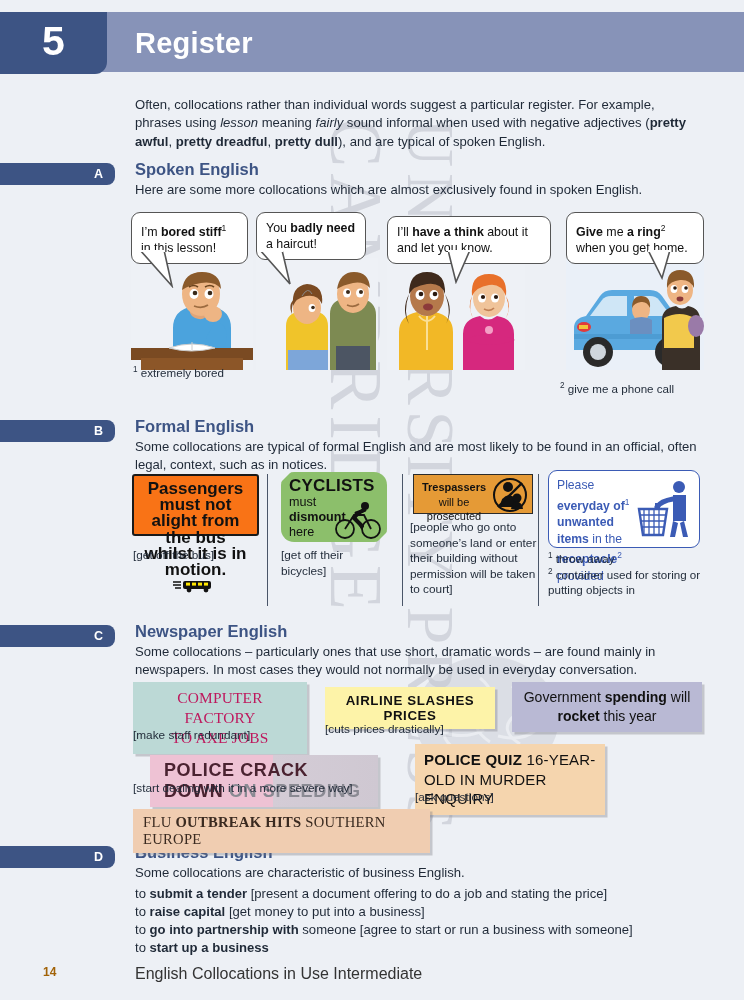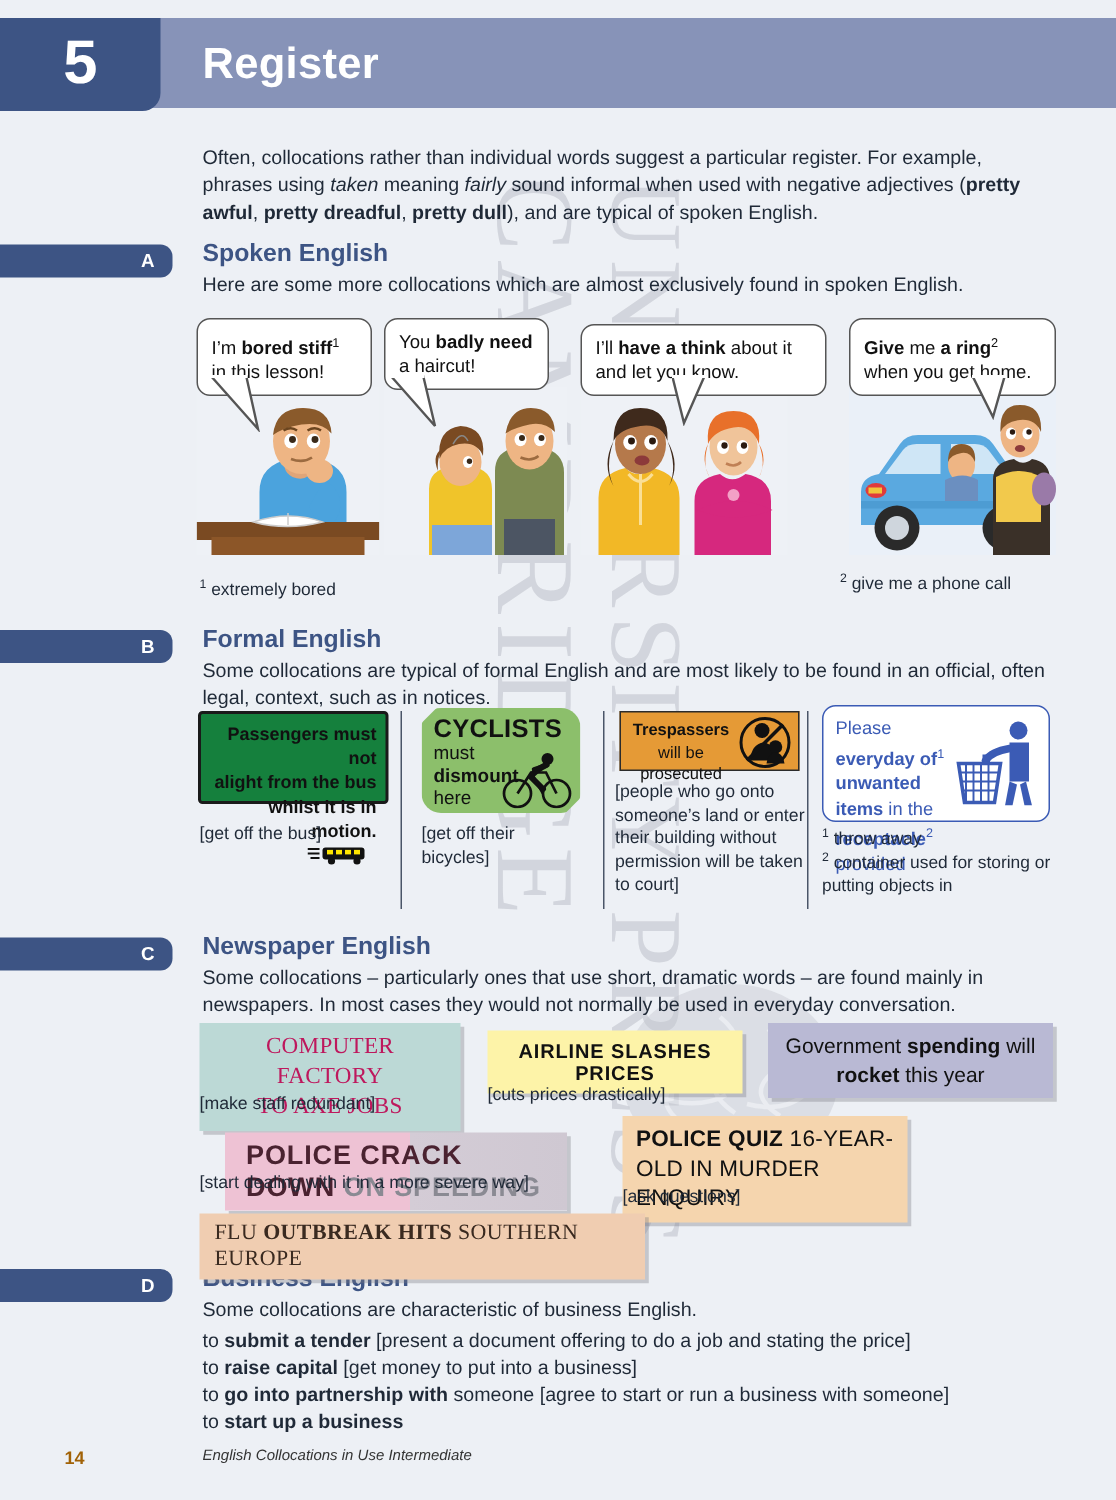--- a/index.html
+++ b/index.html
@@ -98,23 +98,23 @@
 
   
   .sign { position: absolute; z-index: 6; }
   .sign-cap {
     position: absolute; font-size: 11.8px; line-height: 15.6px; color: #1f2937; z-index: 6;
   }
   .vdiv { position: absolute; width: 1.4px; background: #4a5568; z-index: 5; }
 
   
   .sign-bus {
-    background: #15803d; border: 2.6px solid #1a1a1a; border-radius: 3px;
-    text-align: right; color: #111;
-    font-size: 12px; line-height: 16.2px; font-weight: bold;
+    background: #f97316; border: 2.6px solid #1a1a1a; border-radius: 3px;
+    text-align: center; color: #111;
+    font-size: 17px; line-height: 16.2px; font-weight: bold;
     padding: 5px 6px 2px;
   }
   
   .sign-cyc {
     background: #8cbf6b; color: #111;
     border-radius: 13px;
     padding: 4px 8px;
     clip-path: polygon(10px 0,100% 0,100% calc(100% - 10px),calc(100% - 10px) 100%,0 100%,0 10px);
   }
   
@@ -169,21 +169,21 @@
     padding: 5px 10px; letter-spacing: .3px;
   }
   .hl-flu b { font-weight: bold; }
 
   
   .biz { position: absolute; left: 135px; font-size: 13.1px; line-height: 18.6px; z-index: 4; }
   .biz b { font-weight: bold; }
 
   
   .pg-num { position: absolute; left: 43px; font-size: 12px; font-weight: bold; color: #a16207; z-index: 4; }
-  .pg-title { position: absolute; left: 135px; font-size: 10px; font-style: italic; color: #333; z-index: 4; }
+  .pg-title { position: absolute; left: 135px; font-size: 16px; color: #333; z-index: 4; }
 </style>
 </head>
 <body>
 
 <div id="page">
 
   <div class="watermark">
     <div class="wm-text wm1">CAMBRIDGE</div>
     <div class="wm-text wm2">UNIVERSITY PRESS</div>
     <svg class="wm-brain" viewBox="0 0 175 185">
@@ -203,21 +203,21 @@
 
   <div class="hdr-band"></div>
   <div class="hdr-num">
     <span>5</span>
   </div>
   <div class="hdr-title">Register</div>
 
   <div class="content">
 
     <div class="para" style="top:96px;">
-      <span>Often, collocations rather than individual words suggest a particular register. For example, phrases using </span><i>taken</i><span> meaning </span><i>fairly</i><span> sound informal when used with negative adjectives (</span><b>pretty awful</b><span>, </span><b>pretty dreadful</b><span>, </span><b>pretty dull</b><span>), and are typical of spoken English.</span>
+      <span>Often, collocations rather than individual words suggest a particular register. For example, phrases using </span><i>lesson</i><span> meaning </span><i>fairly</i><span> sound informal when used with negative adjectives (</span><b>pretty awful</b><span>, </span><b>pretty dreadful</b><span>, </span><b>pretty dull</b><span>), and are typical of spoken English.</span>
     </div>
 
     <div class="sec-bar" style="top:163px;">
       <span>A</span>
     </div>
     <div class="sec-title" style="top:160px;">Spoken English</div>
     <div class="para" style="top:181px;">Here are some more collocations which are almost exclusively found in spoken English.</div>
 
     <div class="bubble" style="left:131px; top:212px; width:117px;">
       <span>I’m </span><b>bored stiff</b><sup>1</sup><span> in this lesson!</span>
@@ -349,21 +349,21 @@
         <path d="M101 30 q-1 -18 13 -18 q15 0 14 18 q-4 -9 -14 -8 q-10 1 -13 8z" fill="#8a5a2b"></path>
         <ellipse cx="108" cy="31" rx="3.4" ry="4" fill="#fff"></ellipse>
         <ellipse cx="119" cy="31" rx="3.4" ry="4" fill="#fff"></ellipse>
         <circle cx="109" cy="30" r="1.8" fill="#2a1a10"></circle>
         <circle cx="120" cy="30" r="1.8" fill="#2a1a10"></circle>
         <ellipse cx="114" cy="41" rx="3.4" ry="2.4" fill="#8c3a3a"></ellipse>
         <ellipse cx="130" cy="68" rx="8" ry="11" fill="#9a7aa8"></ellipse>
       </svg>
     </div>
 
-    <div class="fnote" style="left:133px; top:382px;">
+    <div class="fnote" style="left:133px; top:362px;">
       <sup>1</sup>
       <span>extremely bored</span>
     </div>
     <div class="fnote" style="left:560px; top:378px;">
       <sup>2</sup>
       <span>give me a phone call</span>
     </div>
 
     <div class="sec-bar" style="top:420px;">
       <span>B</span>

